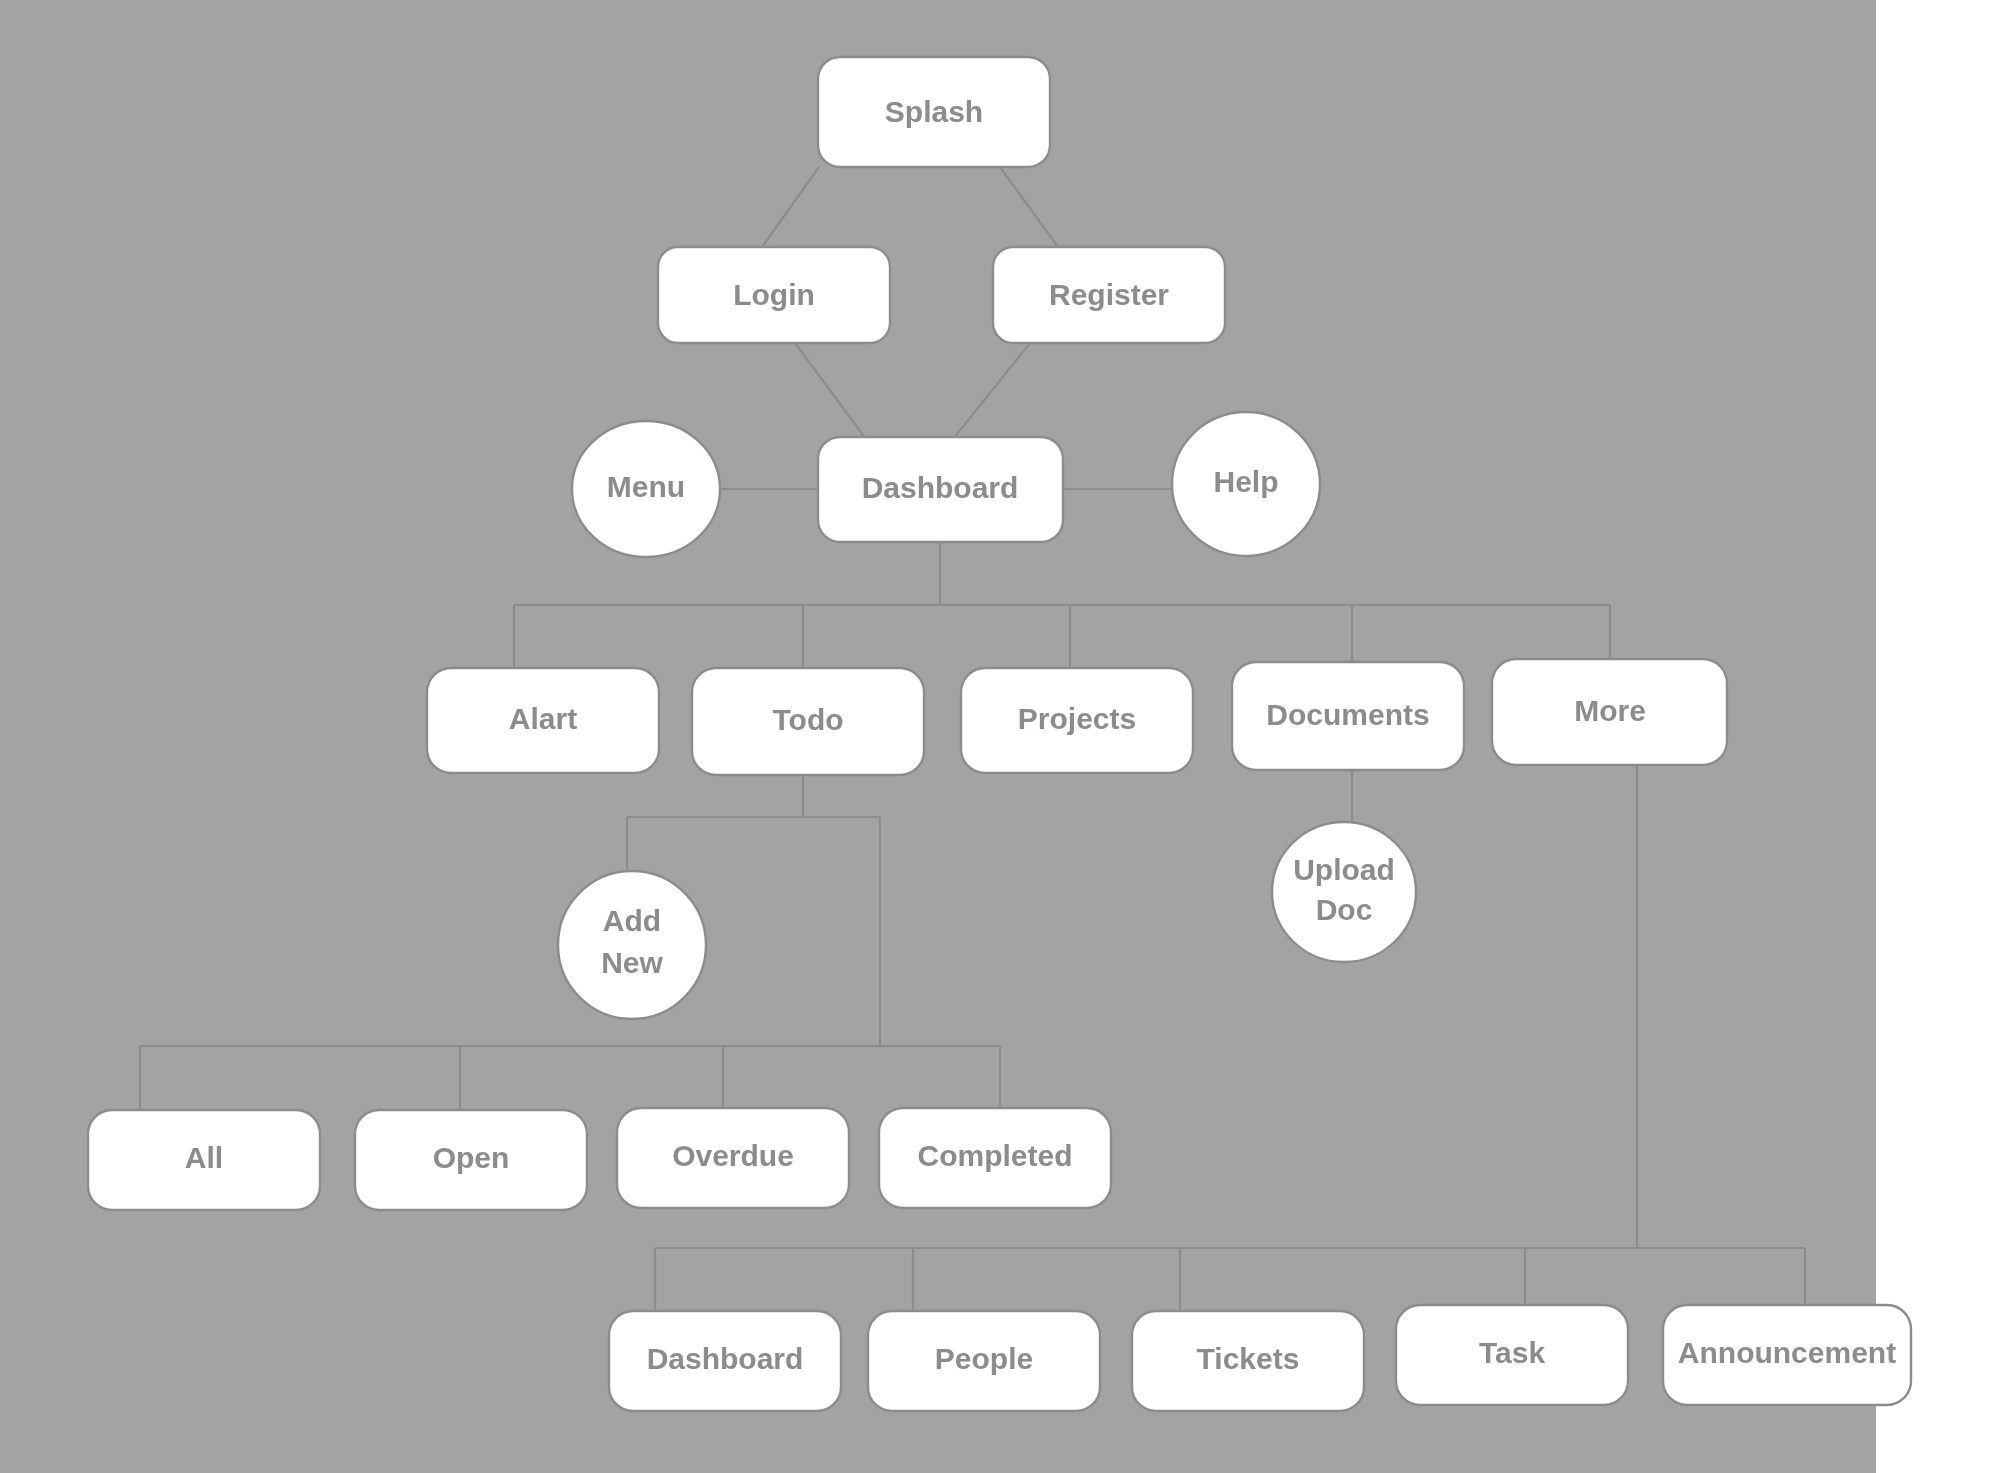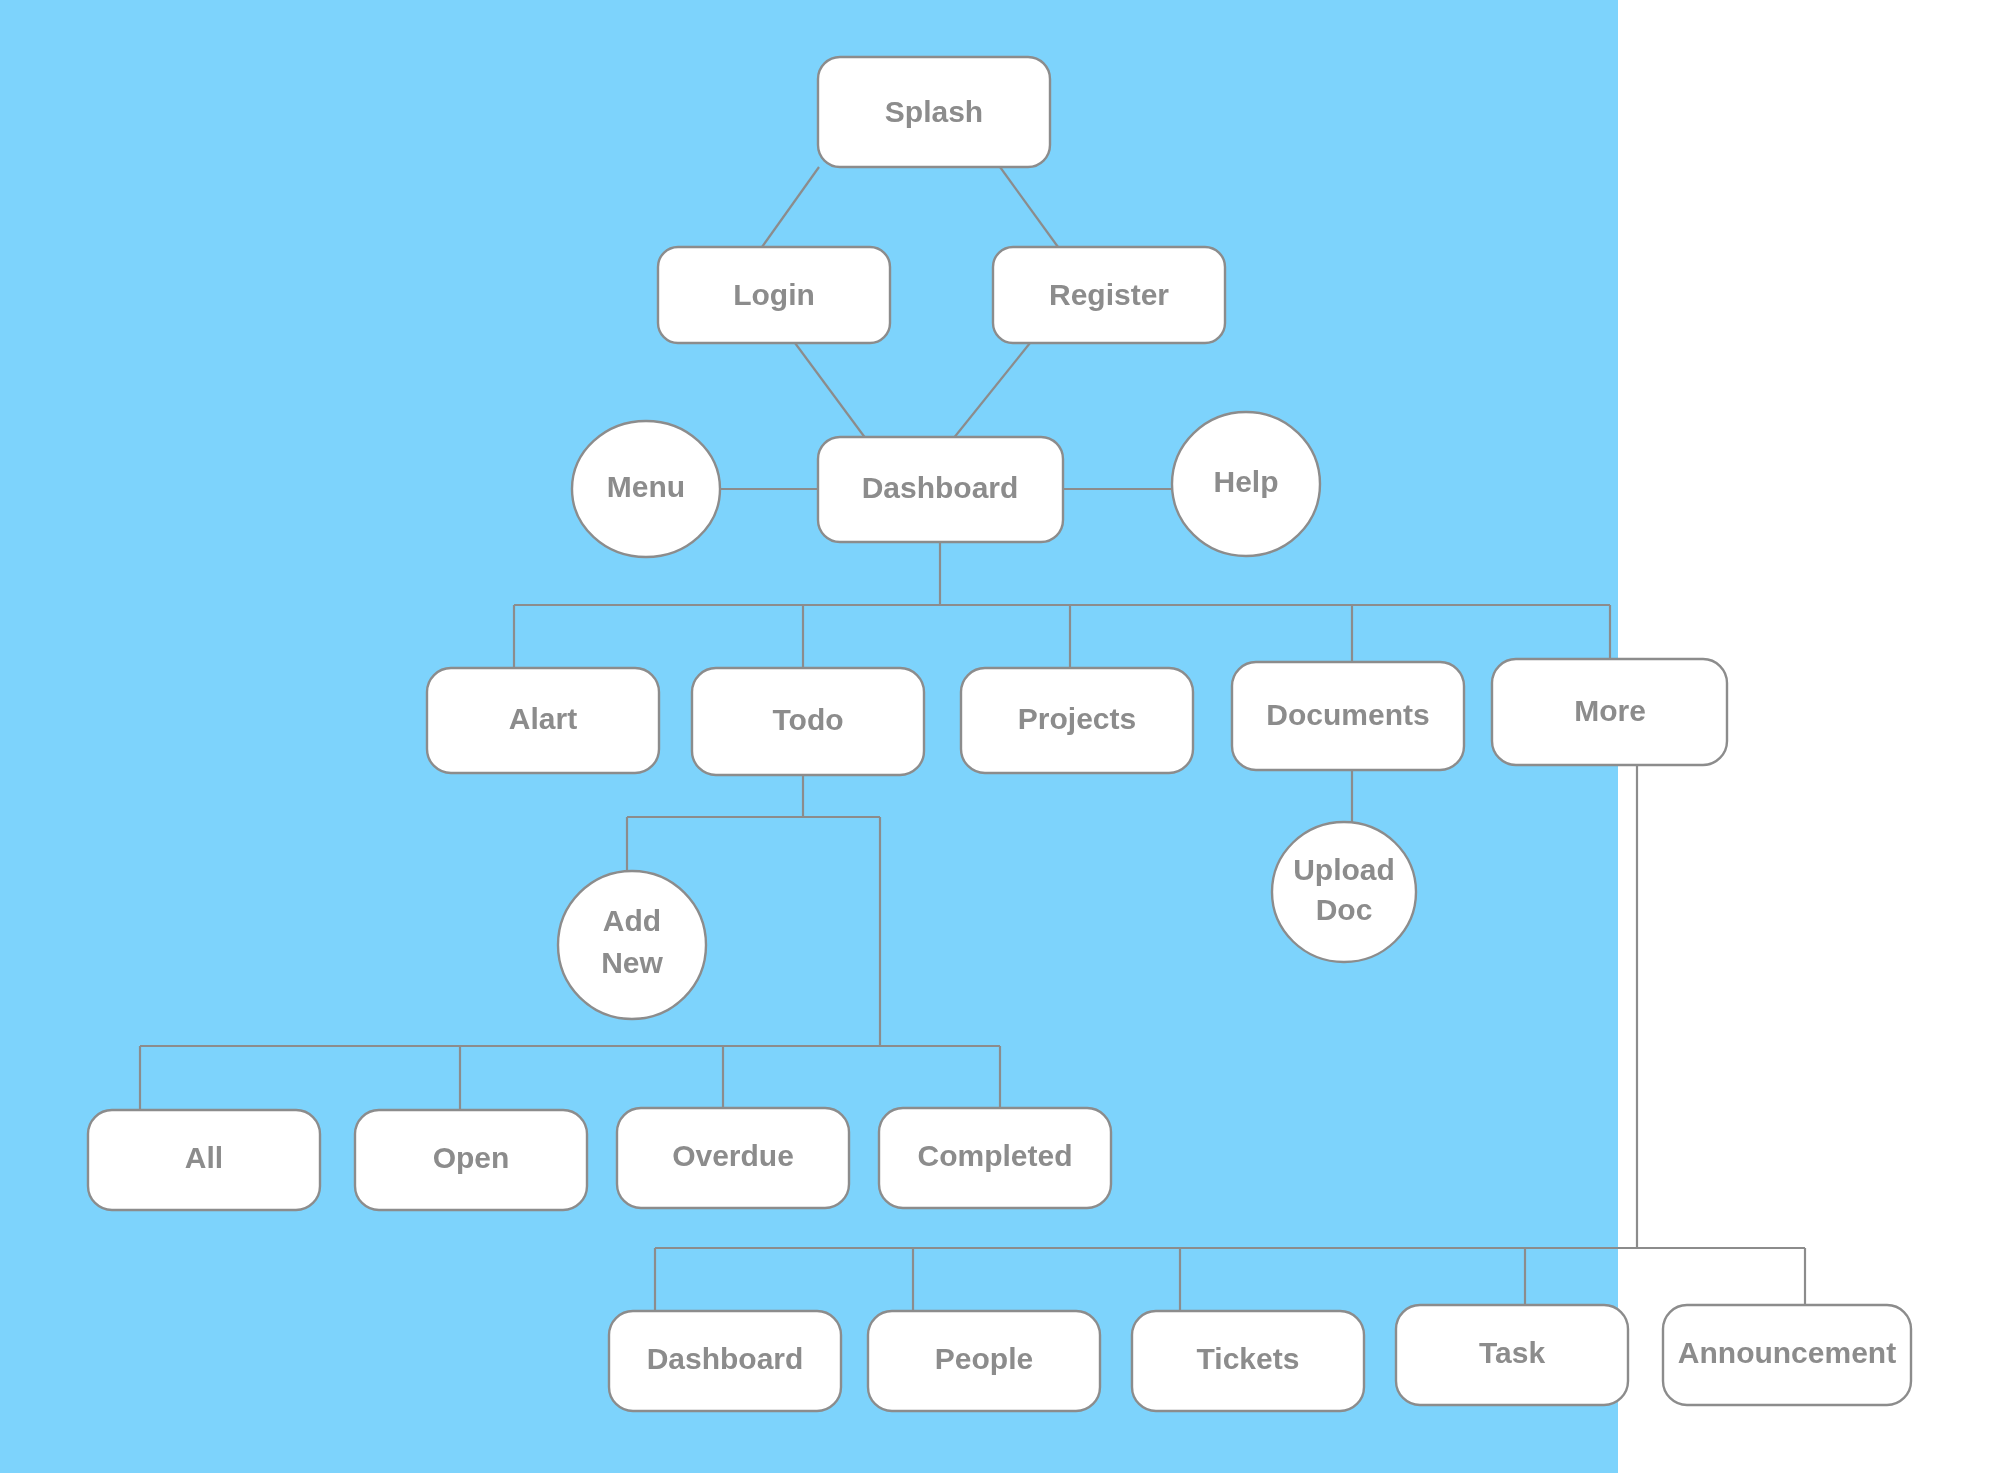--- a/index.html
+++ b/index.html
@@ -8,23 +8,23 @@
     background: #ffffff;
   }
   body {
     width: 2000px;
     height: 1473px;
     font-family: "Liberation Sans", sans-serif;
     overflow: hidden;
   }
   #diagram-root {
     position: relative;
-    width: 1618px;
+    width: 1876px;
     height: 1473px;
-    background: #7dd3fc;
+    background: #a3a3a3;
   }
   svg#flowchart {
     display: block;
     width: 2000px;
     height: 1473px;
   }
   .node-shape {
     fill: #ffffff;
     stroke: #8c8c8c;
     stroke-width: 2.4;

